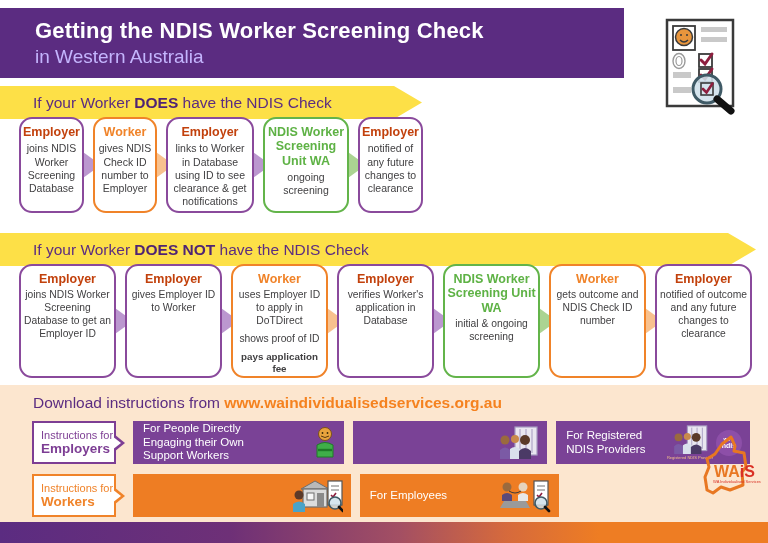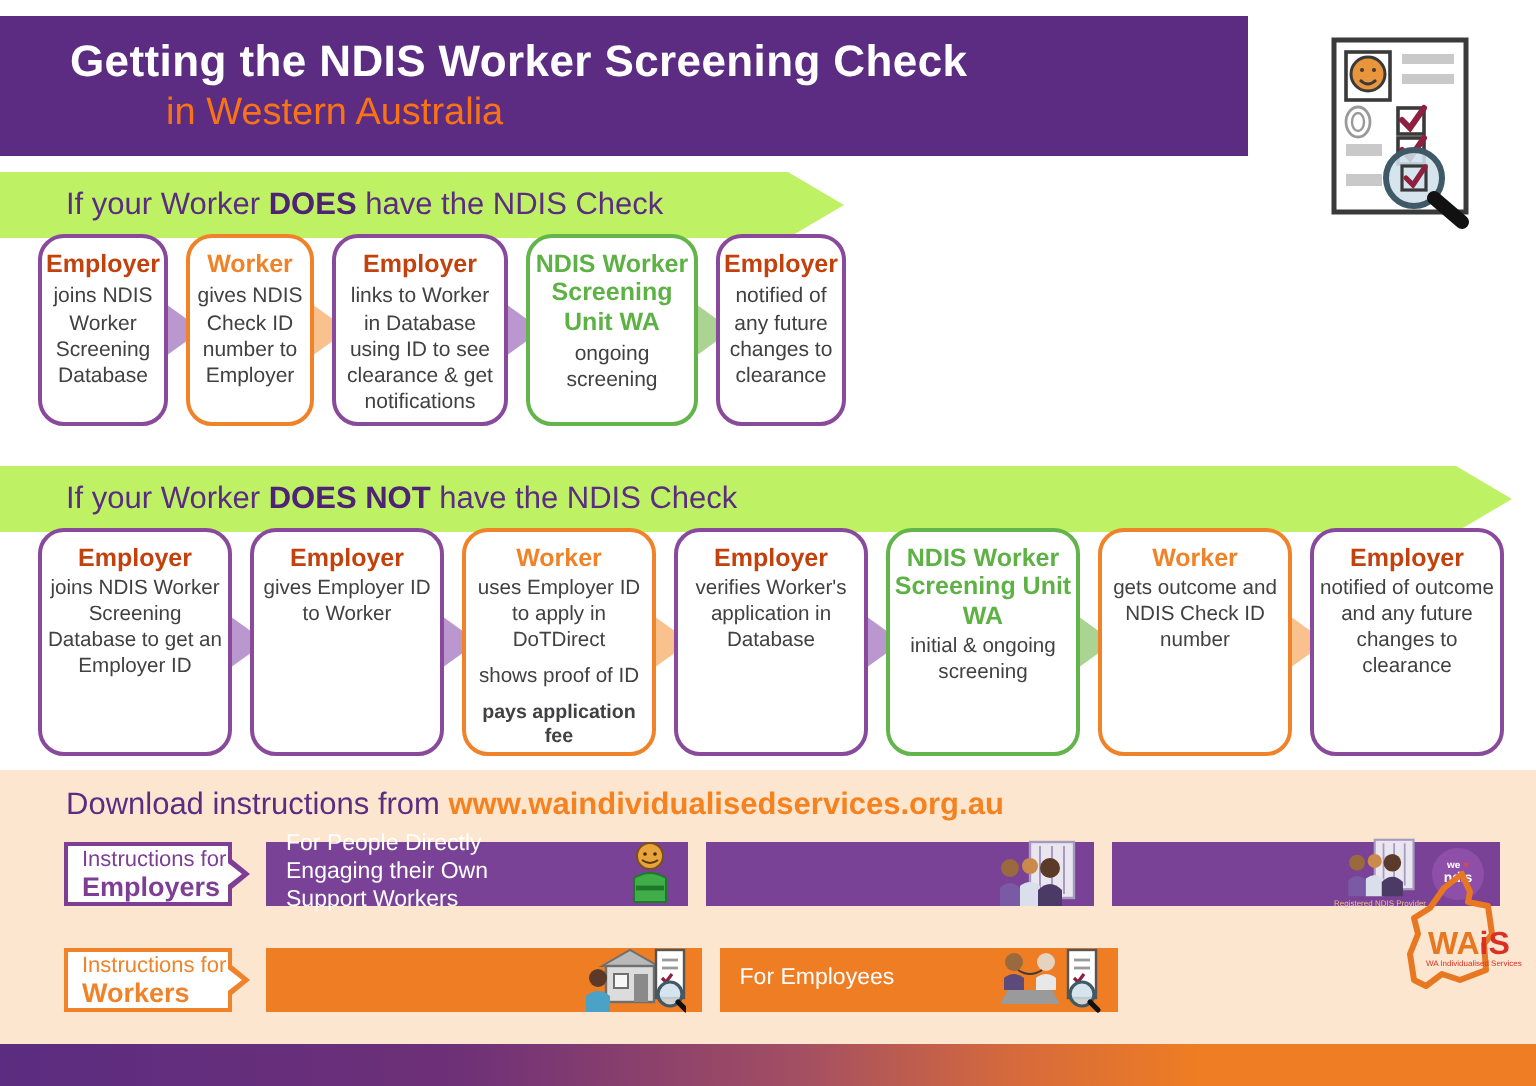--- a/index.html
+++ b/index.html
@@ -8,31 +8,31 @@
     background:#ffffff;
     font-family:"Liberation Sans", sans-serif;
     -webkit-font-smoothing:antialiased;
   }
   
   .header{
     position:absolute;top:8px;left:0;width:624px;height:70px;
     background:#5b2c81;color:#fff;box-sizing:border-box;padding:9px 0 0 35px;
   }
   .header .title{font-size:22px;font-weight:bold;letter-spacing:.2px;line-height:1.25;}
-  .header .subtitle{font-size:19px;font-weight:normal;line-height:1.25;color:#f97316;margin-left:48px;}
+  .header .subtitle{font-size:19px;font-weight:normal;line-height:1.25;color:#c4b5fd;}
   
   .doc-panel{
     position:absolute;top:15px;right:5px;width:116px;height:99px;
     background:#fff;border-radius:10px;z-index:9;
     display:flex;align-items:center;justify-content:center;
   }
   .doc-panel svg{overflow:visible;}
   
   .band{
-    position:absolute;left:0;height:33px;background:#bef264;
+    position:absolute;left:0;height:33px;background:#fde047;
     display:flex;align-items:center;box-sizing:border-box;padding-left:33px;
     color:#5b2c81;font-size:15.5px;white-space:pre;
   }
   .band b{font-weight:bold;color:#4e2374;}
   .band1{top:86px;width:422px;clip-path:polygon(0 0,394px 0,422px 50%,394px 100%,0 100%);}
   .band2{top:233px;width:756px;clip-path:polygon(0 0,728px 0,756px 50%,728px 100%,0 100%);}
   
   .flow{position:absolute;display:flex;align-items:stretch;z-index:3;}
   .flow1{top:117px;left:19px;width:396px;height:96px;}
   .flow2{top:264px;left:19px;width:733px;height:114px;}
@@ -61,21 +61,21 @@
   .flow1 .w4{flex:0 0 86px;} .flow1 .w5{flex:0 0 65px;}
   .flow2 .box .bb{font-size:10.3px;}
   .box .bb.small{font-size:9.8px;font-weight:bold;}
   
   .peach{
     position:absolute;top:385px;left:0;width:768px;height:137px;background:#fce6cf;
     box-sizing:border-box;
   }
   .dl-heading{padding:9px 0 0 33px;font-size:15.5px;color:#5b2c81;white-space:pre;}
   .dl-heading .url{color:#f5821f;font-weight:bold;}
-  .grid{position:absolute;left:20px;right:18px;display:flex;gap:9px;height:32px;padding-left:12px;}
+  .grid{position:absolute;left:20px;right:18px;display:flex;gap:9px;height:43px;padding-left:12px;}
   .grid-emp{top:36px;}
   .grid-work{top:89px;}
   .label-box{
     flex:0 0 84px;background:#fff;border:2px solid;box-sizing:border-box;
     display:flex;flex-direction:column;justify-content:center;padding-left:7px;
     position:relative;margin-right:8px;
   }
   .label-box .l1{font-size:11px;}
   .label-box .l2{font-size:13.5px;font-weight:bold;}
   .label-box.purple{border-color:#7d3e94;color:#7d3e94;}
@@ -252,20 +252,21 @@
           <circle cx="8" cy="14" r="4.5" fill="#9a6a3e"></circle>
             <circle cx="18" cy="13" r="4" fill="#c98a4b"></circle>
             <circle cx="28" cy="14" r="5" fill="#5b3a29"></circle>
           <path d="M3,33 L3,24 Q8,19 13,24 L13,33 Z" fill="#7b5aa5"></path>
           <path d="M13,33 L13,23 Q18,19 23,23 L23,33 Z" fill="#d9e0ec"></path>
           <path d="M22,33 L22,25 Q28,19 34,25 L34,33 Z" fill="#4b3a66"></path>
         </svg>
       </div>
     </div>
     <div class="cell purple c3">
+      <div class="txt">For Registered NDIS Providers</div>
       <div class="icon">
         <div class="reg-wrap">
           <svg width="42" height="30" viewBox="0 0 42 34">
             <rect x="18" y="1" width="22" height="28" fill="#e9e6f0" stroke="#a59ac0" stroke-width="1.2"></rect>
             <line x1="23" y1="3" x2="23" y2="27" stroke="#a59ac0" stroke-width="1"></line>
             <line x1="29" y1="3" x2="29" y2="27" stroke="#a59ac0" stroke-width="1"></line>
             <line x1="35" y1="3" x2="35" y2="27" stroke="#a59ac0" stroke-width="1"></line>
             <circle cx="8" cy="14" r="4.5" fill="#9a6a3e"></circle>
               <circle cx="18" cy="13" r="4" fill="#c98a4b"></circle>
               <circle cx="28" cy="14" r="5" fill="#5b3a29"></circle>

